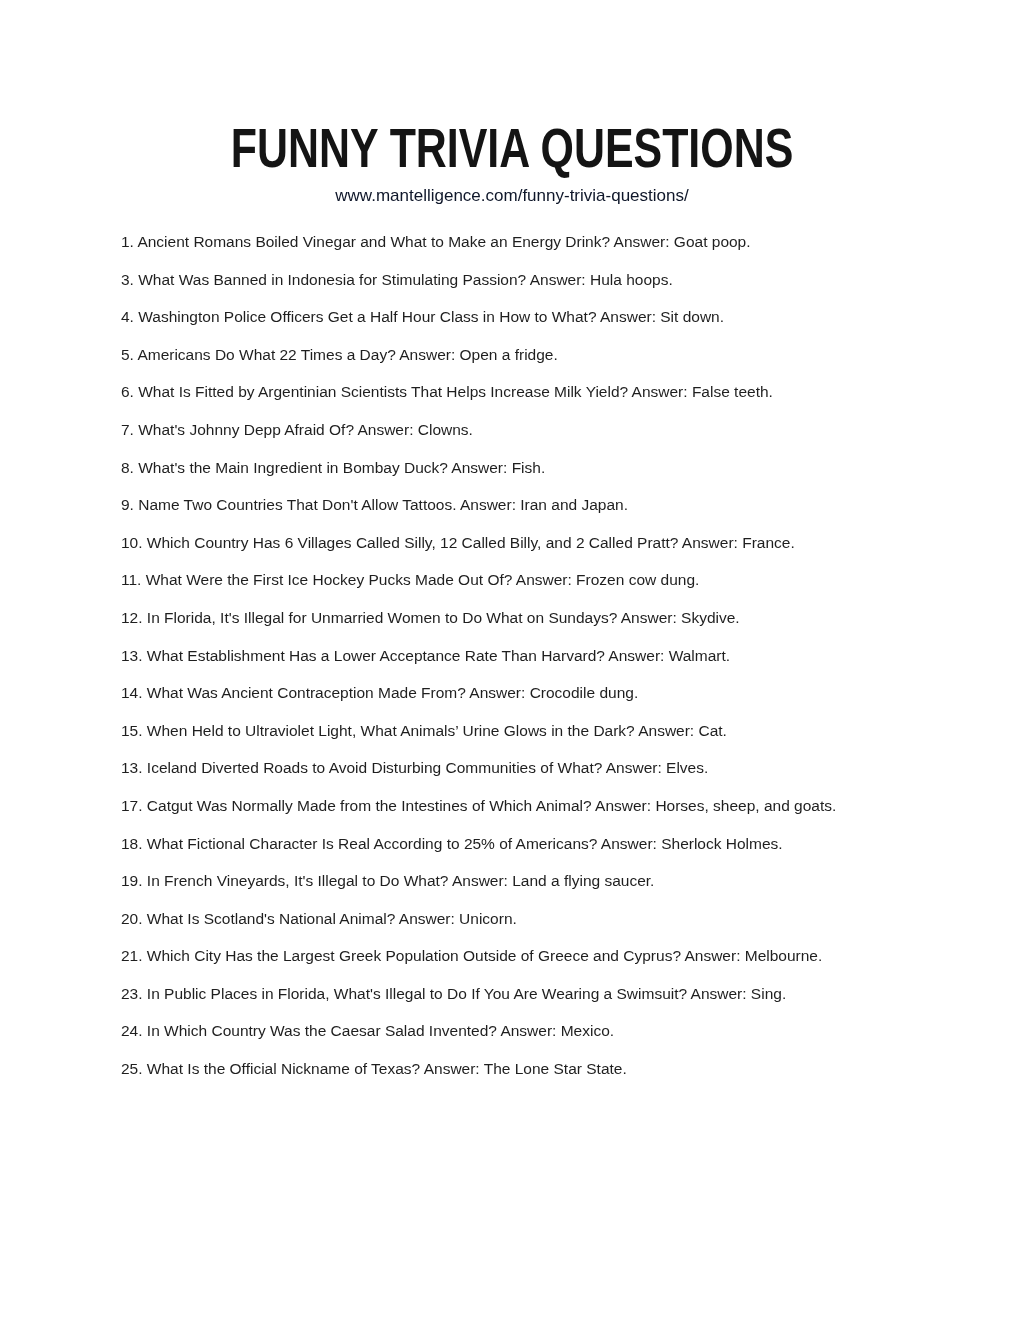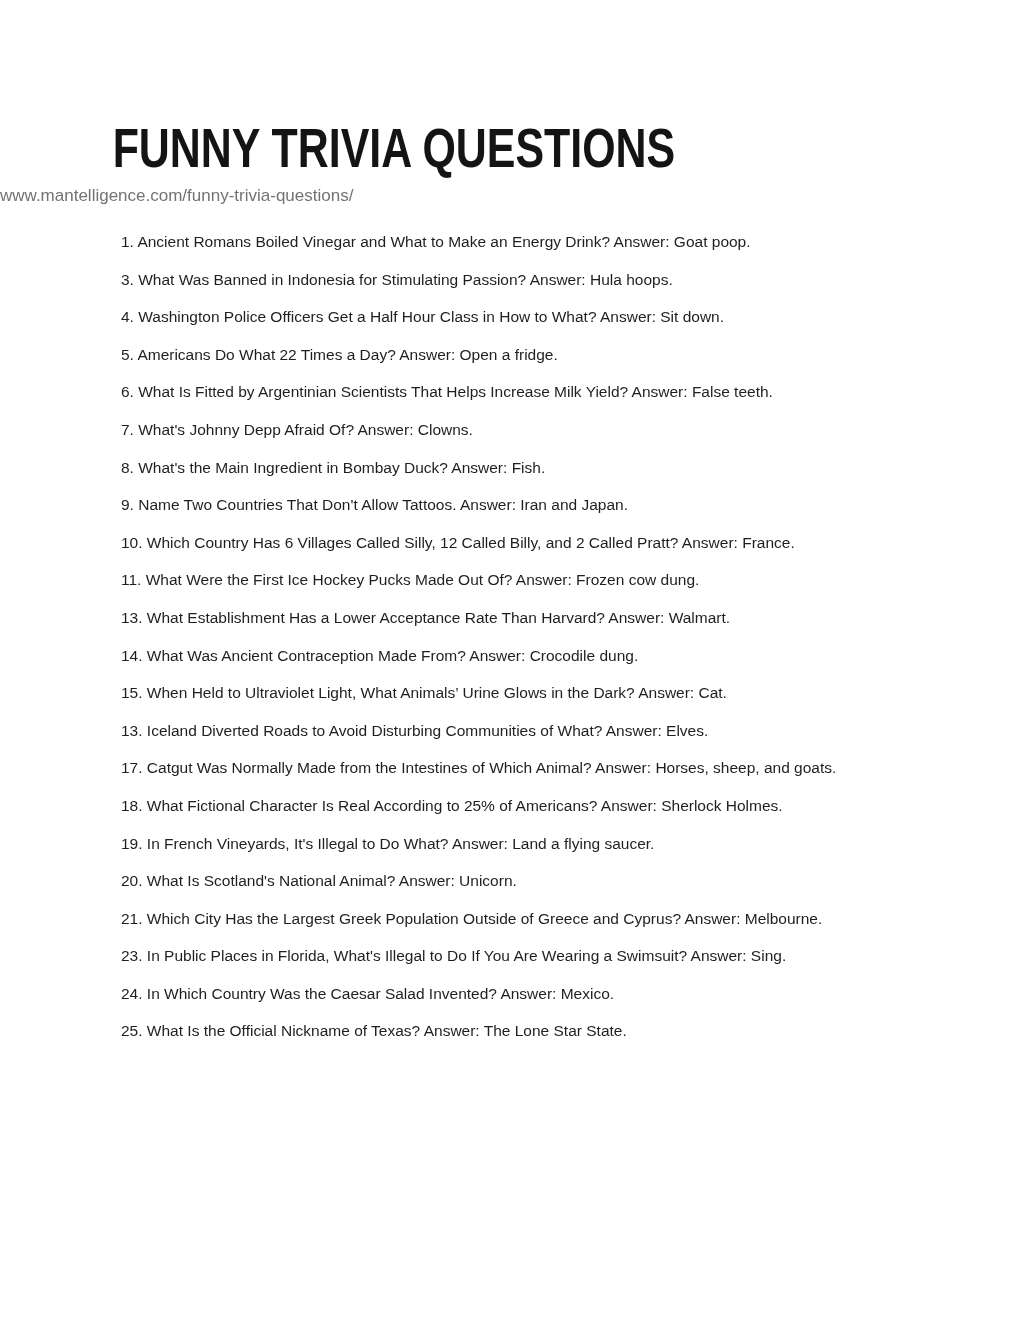--- a/index.html
+++ b/index.html
@@ -11,38 +11,38 @@
     font-family: "Liberation Sans", sans-serif;
   }
   .page {
     width: 1024px;
     height: 1325px;
     box-sizing: border-box;
     padding-top: 121px;
     overflow: hidden;
   }
   .doc-header {
-    text-align: left;
+    text-align: center;
   }
   .doc-title {
     margin: 0;
     font-size: 55px;
     font-weight: 700;
     color: #141414;
     line-height: 1.0;
     white-space: nowrap;
     transform: scaleX(0.78);
     transform-origin: 50% 50%;
     letter-spacing: 0px;
   }
   .doc-url {
     margin: 10px 0 0 0;
     font-size: 17px;
     font-weight: 400;
-    color: #737373;
+    color: #0f172a;
   }
   .trivia-list {
     list-style: none;
     margin: 26px 0 0 0;
     padding: 0 85px 0 121px;
   }
   .trivia-list li {
     font-size: 15.5px;
     line-height: 19px;
     margin-bottom: 18.6px;
@@ -62,20 +62,21 @@
     <li>1. Ancient Romans Boiled Vinegar and What to Make an Energy Drink? Answer: Goat poop.</li>
     <li>3. What Was Banned in Indonesia for Stimulating Passion? Answer: Hula hoops.</li>
     <li>4. Washington Police Officers Get a Half Hour Class in How to What? Answer: Sit down.</li>
     <li>5. Americans Do What 22 Times a Day? Answer: Open a fridge.</li>
     <li>6. What Is Fitted by Argentinian Scientists That Helps Increase Milk Yield? Answer: False teeth.</li>
     <li>7. What's Johnny Depp Afraid Of? Answer: Clowns.</li>
     <li>8. What's the Main Ingredient in Bombay Duck? Answer: Fish.</li>
     <li>9. Name Two Countries That Don't Allow Tattoos. Answer: Iran and Japan.</li>
     <li>10. Which Country Has 6 Villages Called Silly, 12 Called Billy, and 2 Called Pratt? Answer: France.</li>
     <li>11. What Were the First Ice Hockey Pucks Made Out Of? Answer: Frozen cow dung.</li>
+    <li>12. In Florida, It's Illegal for Unmarried Women to Do What on Sundays? Answer: Skydive.</li>
     <li>13. What Establishment Has a Lower Acceptance Rate Than Harvard? Answer: Walmart.</li>
     <li>14. What Was Ancient Contraception Made From? Answer: Crocodile dung.</li>
     <li>15. When Held to Ultraviolet Light, What Animals’ Urine Glows in the Dark? Answer: Cat.</li>
     <li>13. Iceland Diverted Roads to Avoid Disturbing Communities of What? Answer: Elves.</li>
     <li>17. Catgut Was Normally Made from the Intestines of Which Animal? Answer: Horses, sheep, and goats.</li>
     <li>18. What Fictional Character Is Real According to 25% of Americans? Answer: Sherlock Holmes.</li>
     <li>19. In French Vineyards, It's Illegal to Do What? Answer: Land a flying saucer.</li>
     <li>20. What Is Scotland's National Animal? Answer: Unicorn.</li>
     <li>21. Which City Has the Largest Greek Population Outside of Greece and Cyprus? Answer: Melbourne.</li>
     <li>23. In Public Places in Florida, What's Illegal to Do If You Are Wearing a Swimsuit? Answer: Sing.</li>

